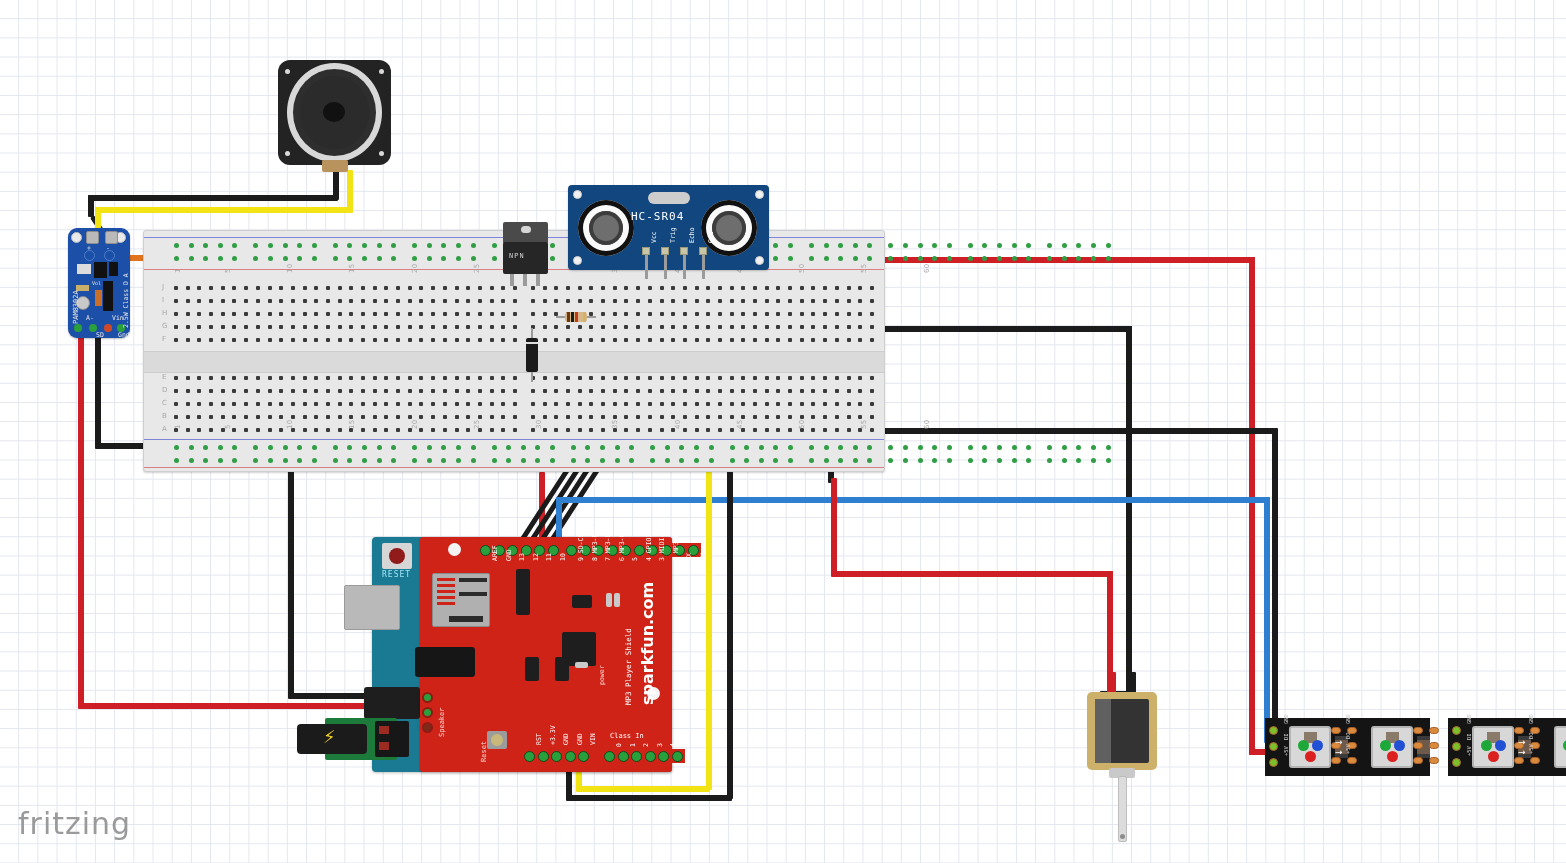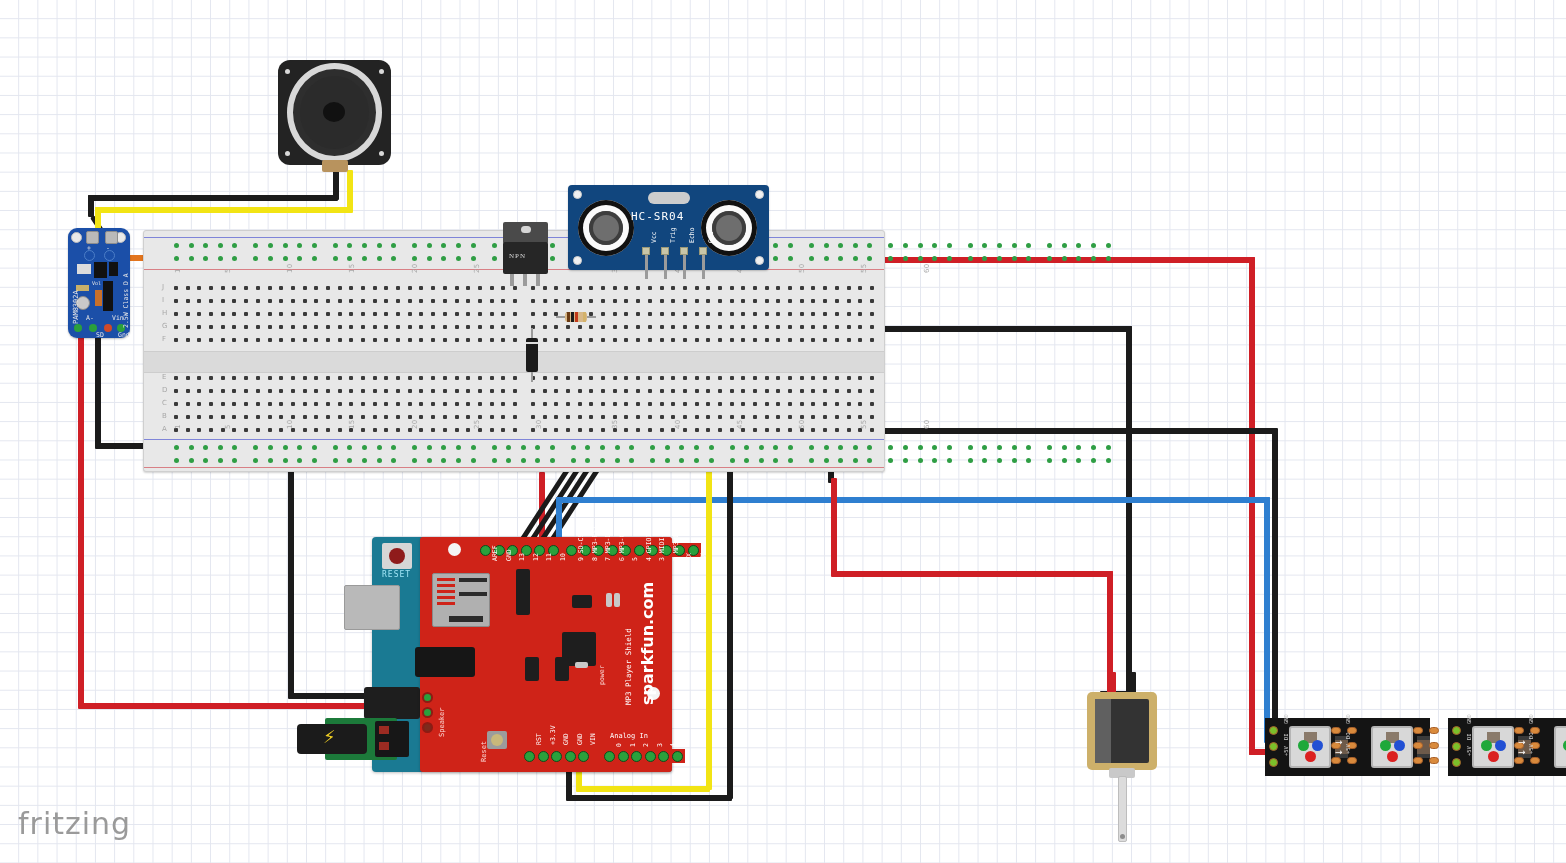--- a/index.html
+++ b/index.html
@@ -98,21 +98,21 @@
 
   
   #npn{left:503px;top:222px;width:45px;height:62px;}
   .npn-tab{position:absolute;left:0;top:0;width:45px;height:22px;background:#4a4a4a;
            border-radius:2px;}
   .npn-hole{position:absolute;left:18px;top:4px;width:10px;height:7px;
             border-radius:4px;background:#d6d6d6;}
   .npn-body{position:absolute;left:0;top:20px;width:45px;height:32px;background:#262626;
             border-radius:2px;}
   .npn-txt{position:absolute;left:6px;top:30px;font-size:7px;color:#d8d8d8;
-           font-family:Liberation Serif, serif;letter-spacing:1px;}
+           font-family:Liberation Mono, monospace;letter-spacing:1px;}
   .npn-leg{position:absolute;top:52px;width:4px;height:12px;background:#9b9b9b;}
 
   
   #res{left:556px;top:312px;width:40px;height:10px;}
   .res-body{position:absolute;left:9px;top:0;width:22px;height:10px;
             background:#d8b888;border-radius:3px;}
   .res-lead{position:absolute;top:4px;width:10px;height:2px;background:#9b9b9b;}
   .res-band{position:absolute;top:0;width:3px;height:10px;}
 
   
@@ -1436,21 +1436,21 @@
         <div class="pin g2"></div>
       </div>
     <div id="an-labels">
         <div class="plbl" style="left: 195px; top: 210px;">0</div>
         <div class="plbl" style="left: 208.5px; top: 210px;">1</div>
         <div class="plbl" style="left: 222px; top: 210px;">2</div>
         <div class="plbl" style="left: 235.5px; top: 210px;">3</div>
         <div class="plbl" style="left: 249px; top: 210px;">4</div>
         <div class="plbl" style="left: 262.5px; top: 210px;">5</div>
       </div>
-    <div class="sh-an" style="left:190px;top:195px;">Analog In</div>
+    <div class="sh-an" style="left:190px;top:195px;">Class In</div>
 
     <div class="sh-reset">
         <i></i>
       </div>
     <div class="sh-rtxt" style="left:60px;top:225px;">Reset</div>
     <div class="sh-pw" style="left:178px;top:148px;">power</div>
   </div>
 
   <div id="plug" class="abs">
     <div class="plug-pcb"></div>

